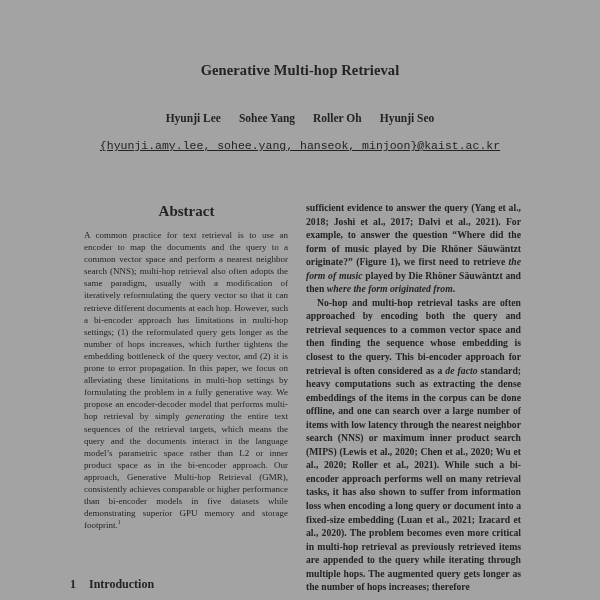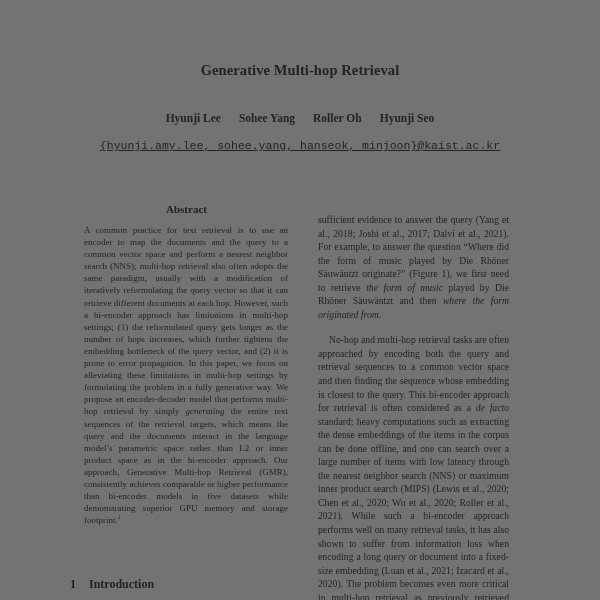--- a/index.html
+++ b/index.html
@@ -4,21 +4,21 @@
 <style>
   html, body {
     margin: 0;
     padding: 0;
     background: #ffffff;
   }
   .page {
     position: relative;
     width: 600px;
     height: 600px;
-    background: #737373;
+    background: #a3a3a3;
     overflow: hidden;
     font-family: "Liberation Serif", "DejaVu Serif", serif;
     color: #232323;
   }
   .paper-title {
     position: absolute;
     top: 62px;
     left: 0;
     width: 600px;
     text-align: center;
@@ -58,21 +58,21 @@
   .col-left {
     position: absolute;
     left: 70px;
     top: 203px;
     width: 223px;
   }
   .abstract-heading {
     margin-left: 14px;
     width: 205px;
     text-align: center;
-    font-size: 11px;
+    font-size: 15px;
     font-weight: bold;
   }
   .abstract-body {
     margin-left: 14px;
     margin-top: 9px;
     width: 204px;
     font-size: 9px;
     line-height: 12.1px;
     text-align: justify;
   }
@@ -90,21 +90,22 @@
     left: 306px;
     top: 201px;
     width: 215px;
     height: 399px;
     overflow: hidden;
     font-size: 9.7px;
     line-height: 13.55px;
     text-align: justify;
   }
   .col-right p {
-    margin: 12px;
+    margin: 0;
+    font-weight: bold;
   }
   .col-right p.indent {
     text-indent: 11px;
   }
   em {
     font-style: italic;
   }
   sup {
     font-size: 65%;
     line-height: 0;

